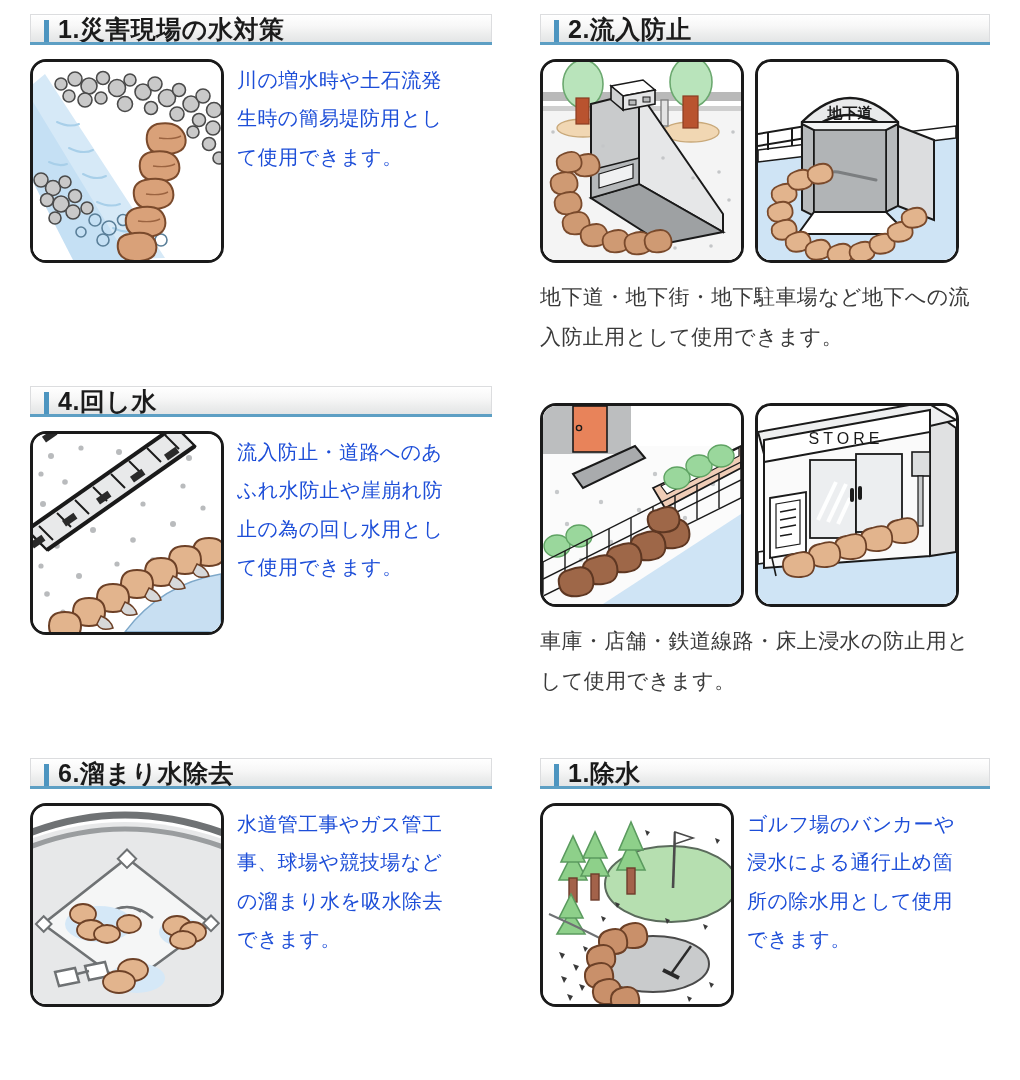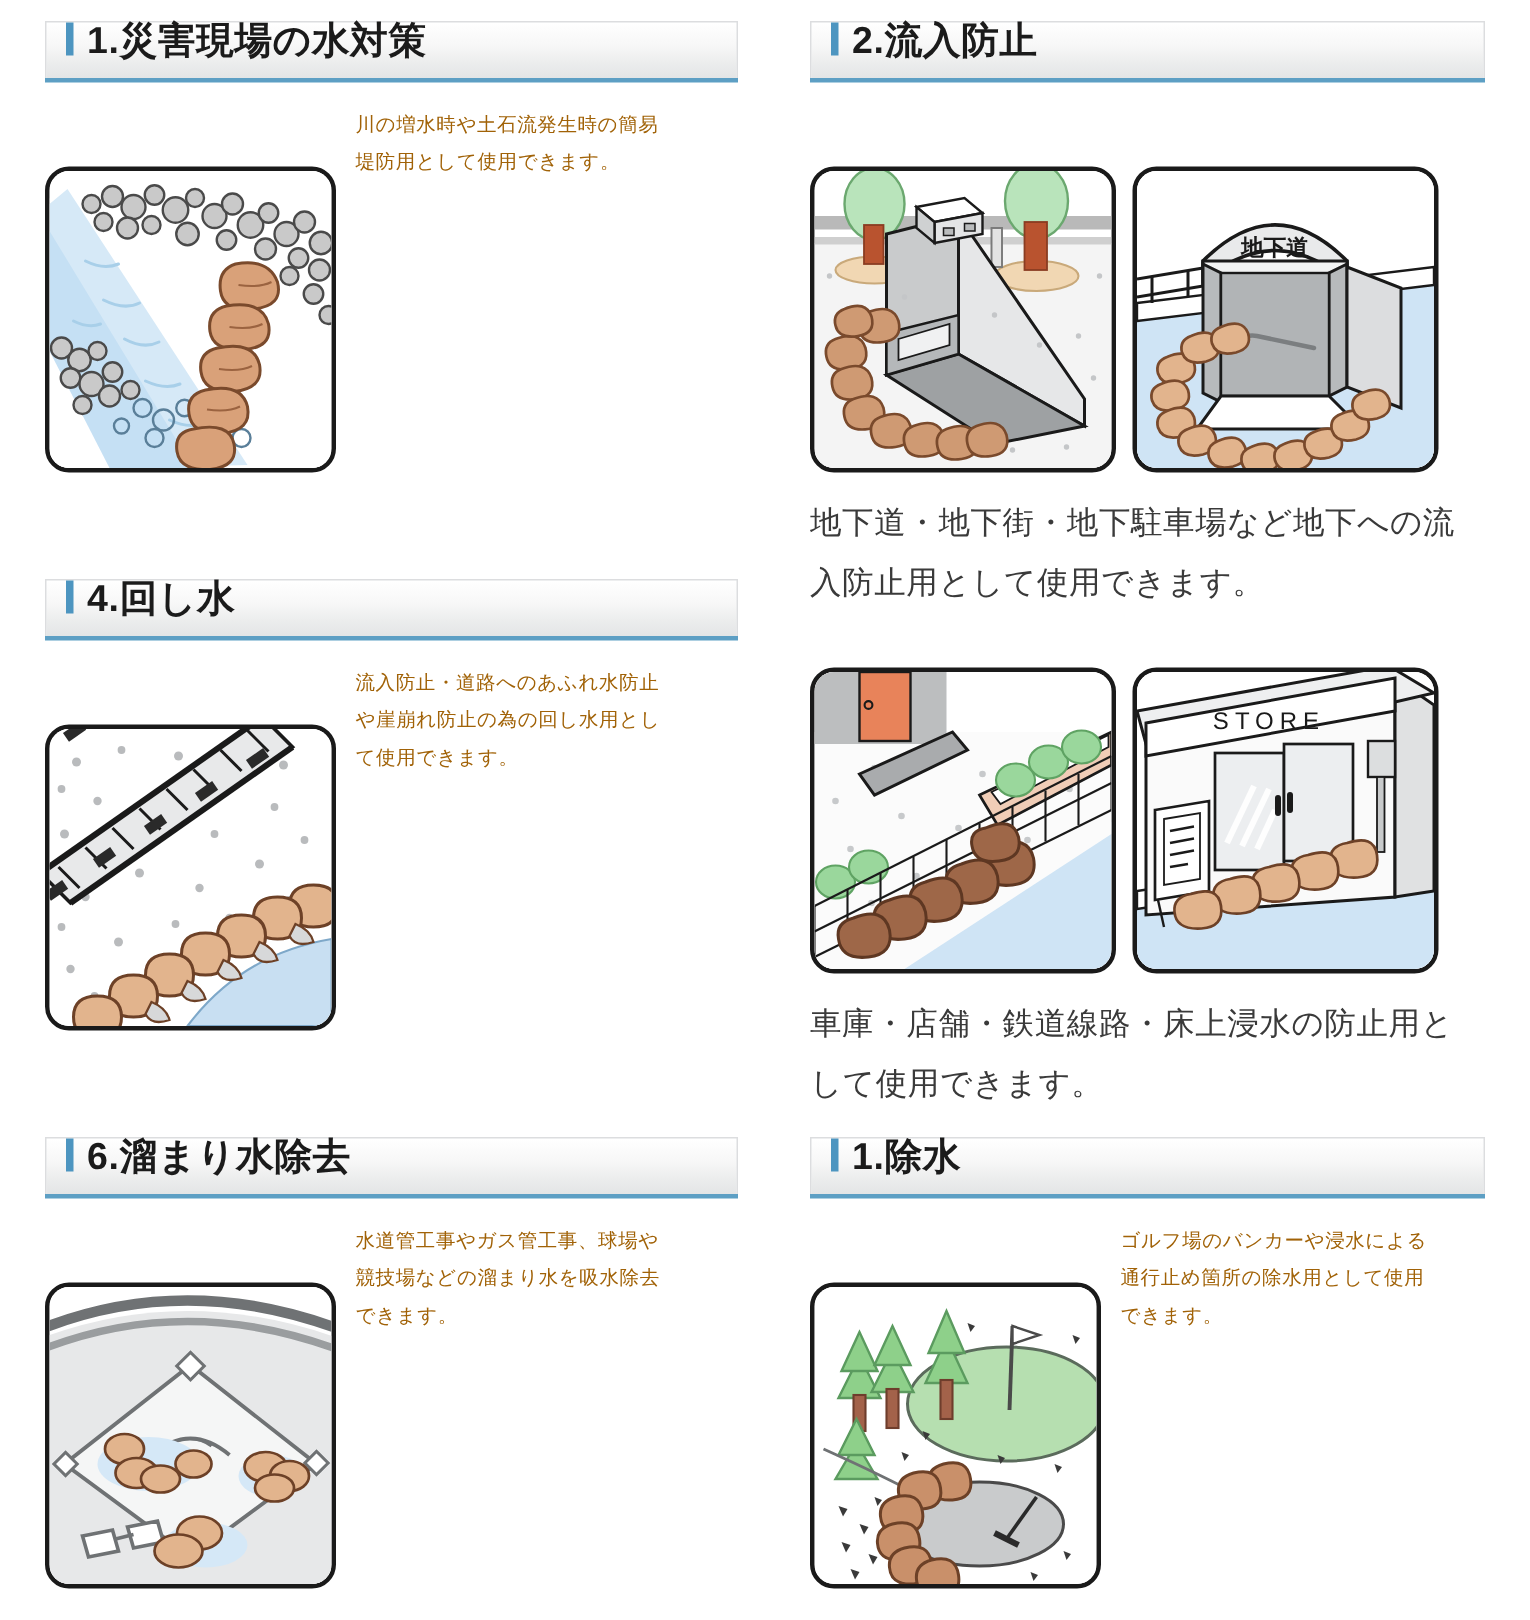--- a/index.html
+++ b/index.html
@@ -29,27 +29,27 @@
   }
   .panel {
     position: relative;
     height: 372px;
     box-sizing: border-box;
   }
 
   
   .panel-head {
     position: relative;
-    height: 38px;
+    height: 28px;
     background: linear-gradient(to bottom, #ffffff 0%, #f7f7f7 42%, #eceded 72%, #e3e5e6 100%);
     border: 1px solid #dcdddf;
     border-bottom: none;
     box-sizing: border-box;
     display: flex;
-    align-items: flex-start;
+    align-items: flex-end;
     padding-left: 13px;
     box-shadow: 0 1px 0 rgba(255,255,255,0.9) inset;
   }
   .panel-head::after {
     content: "";
     position: absolute;
     left: -1px;
     right: -1px;
     bottom: -3px;
     height: 3px;
@@ -87,32 +87,31 @@
   }
   .fig {
     width: 194px;
     height: 204px;
     border: 3px solid #1a1a1a;
     border-radius: 16px;
     background: #ffffff;
     overflow: hidden;
     box-sizing: border-box;
     flex: 0 0 auto;
-    margin-top: 42px;
   }
   .fig.wide {
     width: 204px;
   }
   .fig svg { display: block; width: 100%; height: 100%; }
 
   .side-text {
-    font-size: 13px;
+    font-size: 20px;
     line-height: 1.92;
     letter-spacing: 0.4px;
-    color: #a16207;
+    color: #1d4ed8;
     margin-left: 13px;
     width: 212px;
     padding-top: 2px;
   }
   .side-text.right-col { width: 210px; }
 
   .below-text {
     font-size: 21px;
     line-height: 1.92;
     letter-spacing: 0.4px;

